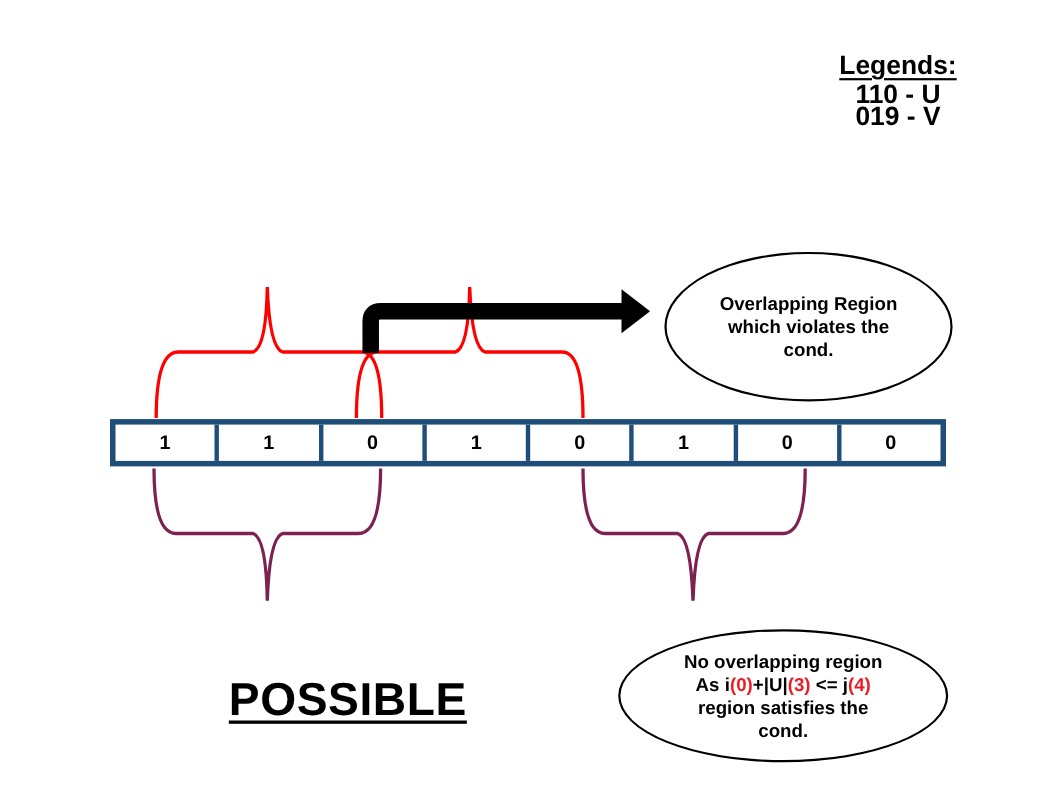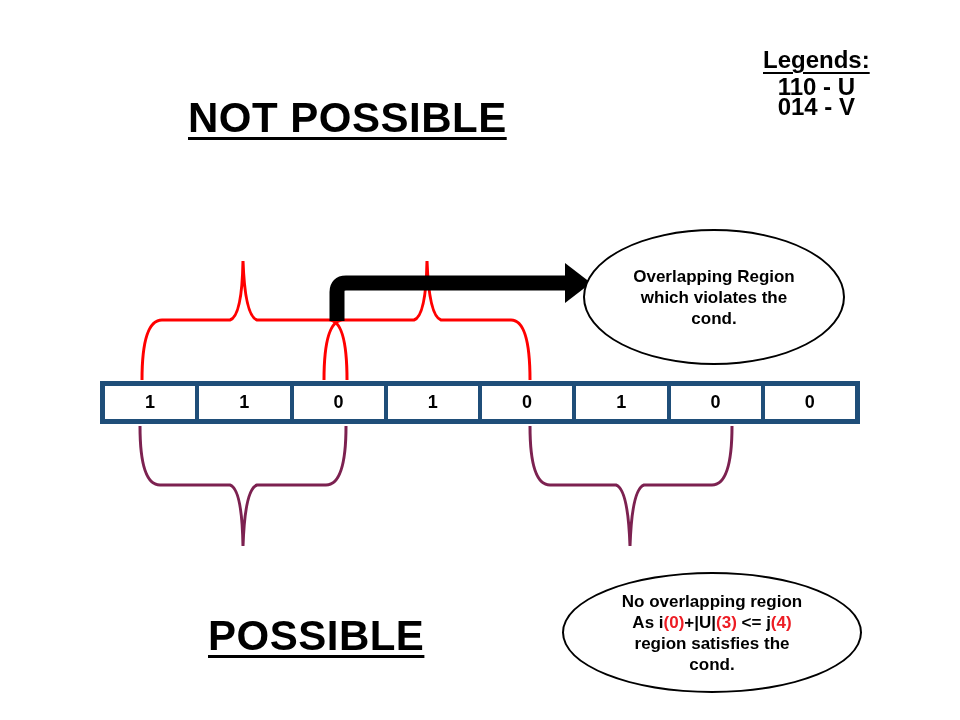--- a/index.html
+++ b/index.html
@@ -60,37 +60,36 @@
   .callout {
     box-sizing: border-box;
     border: 2px solid var(--callout-border);
     border-radius: 50%;
     background: #fff;
     display: flex; flex-direction: column;
     align-items: center; justify-content: center;
     text-align: center;
     font-size: 17px; line-height: 21px; color: #000;
   }
-  .callout-top    { left: 583px; top: 229px; width: 262px; height: 136px; align-items: center; }
+  .callout-top    { left: 604px; top: 229px; width: 262px; height: 136px; align-items: center; }
   .callout-bottom { left: 562px; top: 572px; width: 300px; height: 121px; }
 </style>
 </head>
 <body>
 
 <div class="canvas">
 
-  <div class="abs big-title title-not-possible">NOT POSSIBLE</div>
 
   <div class="abs big-title title-possible">POSSIBLE</div>
 
   <div class="abs legend">
     <div class="legend-title">Legends:</div>
     <div class="legend-items">
       <div>110 - U</div>
-      <div>014 - V</div>
+      <div>019 - V</div>
     </div>
   </div>
 
   <svg class="abs overlay" width="960" height="720" viewBox="0 0 960 720">
 
     <path class="top-brace" d="M 142 380 Q 142 320 162 320 L 230 320 Q 242 316 243 261 Q 245 316 257 320 L 329 320 Q 347 320 347 380"></path>
 
     <path class="top-brace" d="M 324 380 Q 324 320 343 320 L 414 320 Q 426 316 427 261 Q 429 316 441 320 L 511 320 Q 530 320 530 380"></path>
 
     <path class="bottom-brace" d="M 140 426 Q 140 485 160 485 L 230 485 Q 242 489 243 546 Q 245 489 257 485 L 326 485 Q 346 485 346 426"></path>

